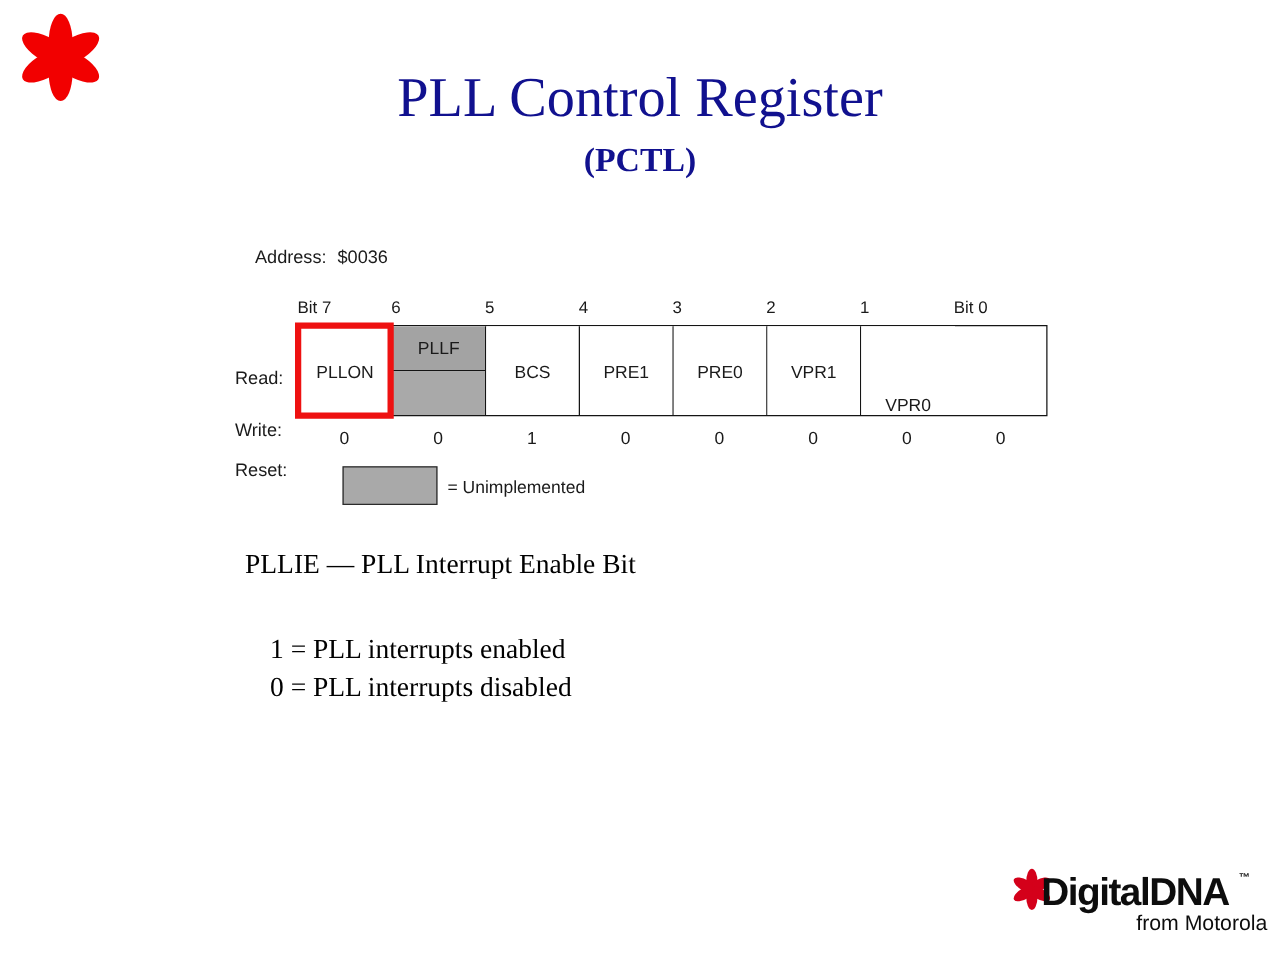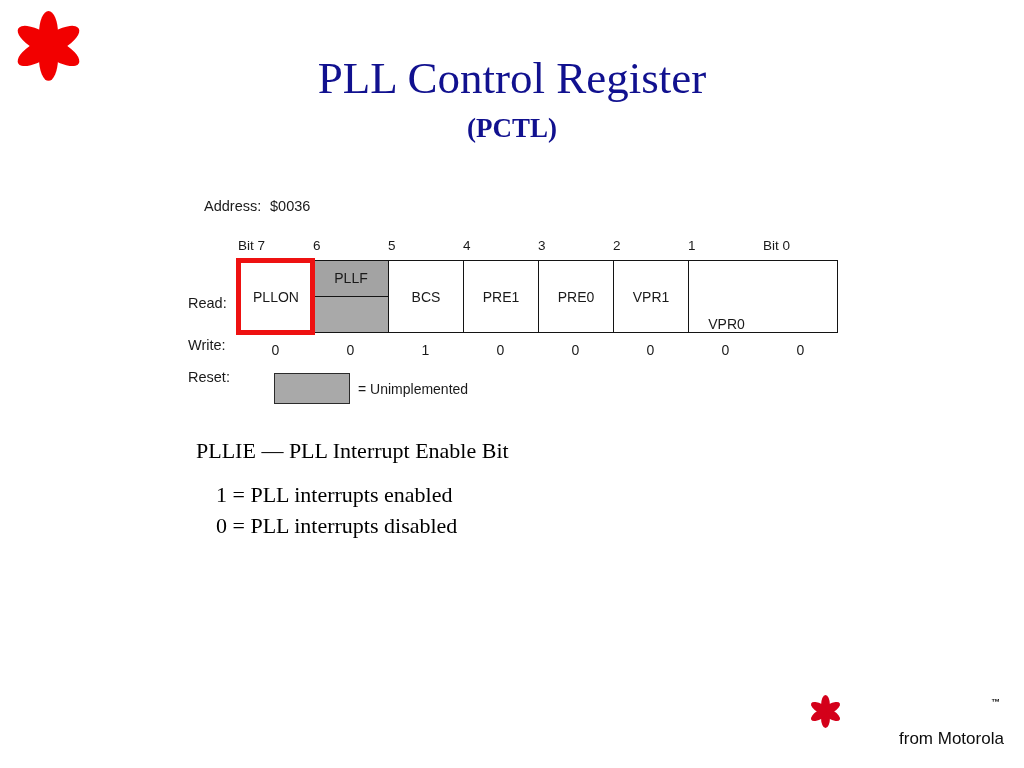--- a/index.html
+++ b/index.html
@@ -217,21 +217,21 @@
   
   .body-text {
     position: absolute;
     left: 196px;
     top: 438px;
     font-family: "Liberation Serif", serif;
     color: #000000;
   }
   .body-head {
     font-size: 22px;
-    margin-bottom: 16px;
+    margin-bottom: 40px;
     white-space: nowrap;
   }
   .body-line {
     font-size: 22px;
     margin-left: 20px;
     line-height: 1.4;
     white-space: nowrap;
   }
 
   
@@ -283,21 +283,21 @@
     position: absolute;
     left: 185px;
     top: 3px;
     font-family: "Liberation Sans", sans-serif;
     font-size: 9px;
     font-weight: bold;
     color: #0d0d0d;
   }
   .ddna-sub {
     position: absolute;
-    left: 93px;
+    left: 103px;
     top: 35px;
     font-family: "Liberation Sans", sans-serif;
     font-size: 17px;
     color: #0d0d0d;
     white-space: nowrap;
   }
 </style>
 </head>
 <body>
 
@@ -386,15 +386,16 @@
 
 <div class="ddna">
   <div class="ddna-flower">
     <span class="petal p1"></span>
     <span class="petal p2"></span>
     <span class="petal p3"></span>
     <span class="petal p4"></span>
     <span class="petal p5"></span>
     <span class="petal p6"></span>
   </div>
+  <div class="ddna-word">DigitalDNA</div>
   <div class="ddna-tm">™</div>
   <div class="ddna-sub">from Motorola</div>
 </div>
 
 </body></html>

